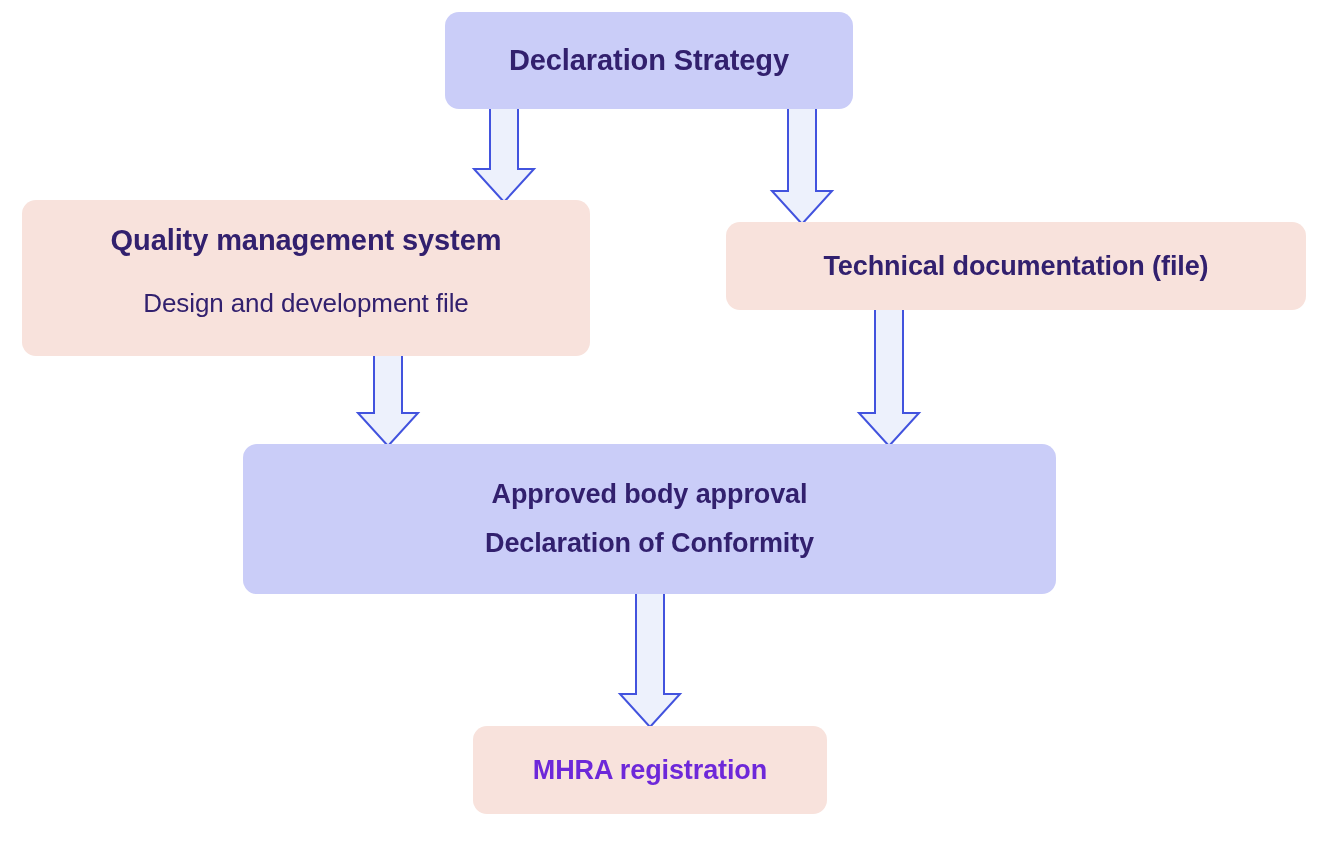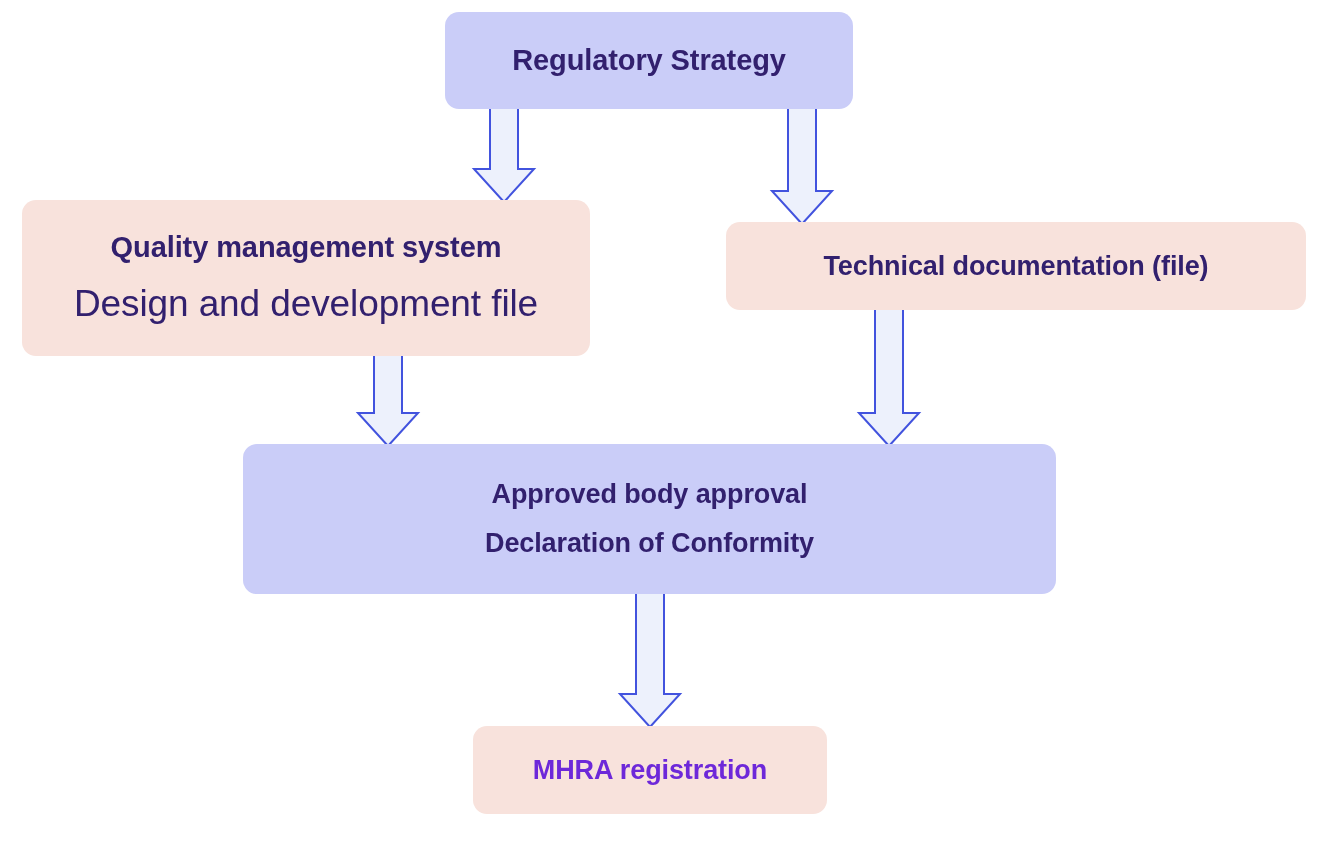--- a/index.html
+++ b/index.html
@@ -74,25 +74,25 @@
       <svg width="62" height="138" viewBox="0 0 62 138">
         <polygon points="17.0,0.0 45.0,0.0 45.0,104.0 61.0,104.0 31.0,137.0 1.0,104.0 17.0,104.0" fill="#EDF1FC" stroke="#4253DE" stroke-width="2" stroke-linejoin="miter"></polygon>
       </svg>
     </div>
     <div class="arrow" style="left: 619px; top: 592px; width: 62px; height: 136px;">
       <svg width="62" height="136" viewBox="0 0 62 136">
         <polygon points="17.0,0.0 45.0,0.0 45.0,102.0 61.0,102.0 31.0,135.0 1.0,102.0 17.0,102.0" fill="#EDF1FC" stroke="#4253DE" stroke-width="2" stroke-linejoin="miter"></polygon>
       </svg>
     </div>
     <div class="node" style="left: 445px; top: 12px; width: 408px; height: 97px; background: rgb(202, 205, 248); color: rgb(50, 32, 110);">
-      <span class="line bold" style="font-size: 29px;">Regulatory Strategy</span>
+      <span class="line bold" style="font-size: 29px;">Declaration Strategy</span>
     </div>
     <div class="node" style="left: 22px; top: 200px; width: 568px; height: 156px; background: rgb(248, 226, 220); color: rgb(50, 32, 110);">
       <span class="line bold" style="font-size: 29px; margin: 7px 0px;">Quality management system</span>
-      <span class="line regular" style="font-size: 37px; margin: 7px 0px; text-align: center;">Design and development file</span>
+      <span class="line regular" style="font-size: 26px; margin: 21px 0px; text-align: center;">Design and development file</span>
     </div>
     <div class="node" style="left: 243px; top: 444px; width: 813px; height: 150px; background: rgb(202, 205, 248); color: rgb(50, 32, 110);">
       <span class="line bold" style="font-size: 27px; margin: 7px 0px;">Approved body approval</span>
       <span class="line bold" style="font-size: 27px; margin: 7px 0px;">Declaration of Conformity</span>
     </div>
     <div class="node" style="left: 726px; top: 222px; width: 580px; height: 88px; background: rgb(248, 226, 220); color: rgb(50, 32, 110);">
       <span class="line bold" style="font-size: 27px;">Technical documentation (file)</span>
     </div>
     <div class="node" style="left: 473px; top: 726px; width: 354px; height: 88px; background: rgb(248, 226, 220); color: #6d28d9;">
       <span class="line bold" style="font-size: 27px;">MHRA registration</span>

